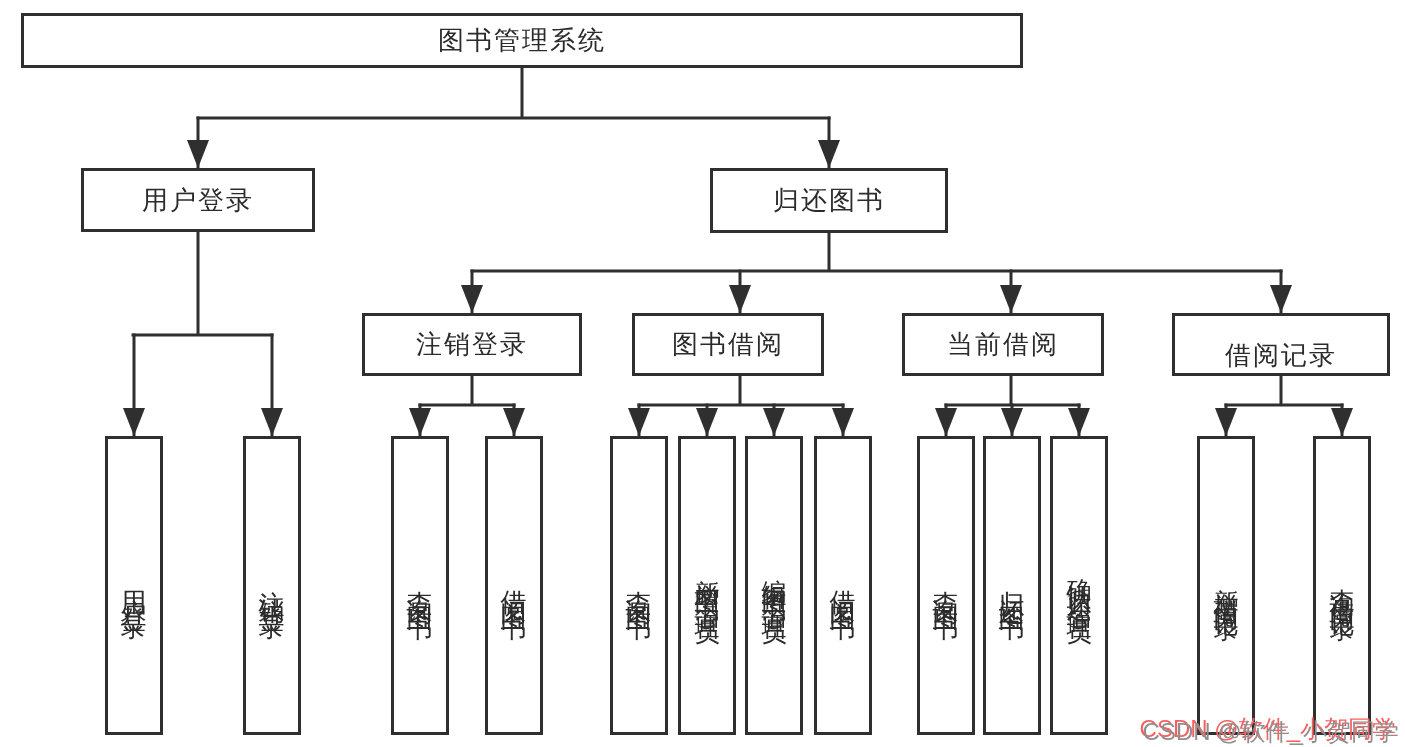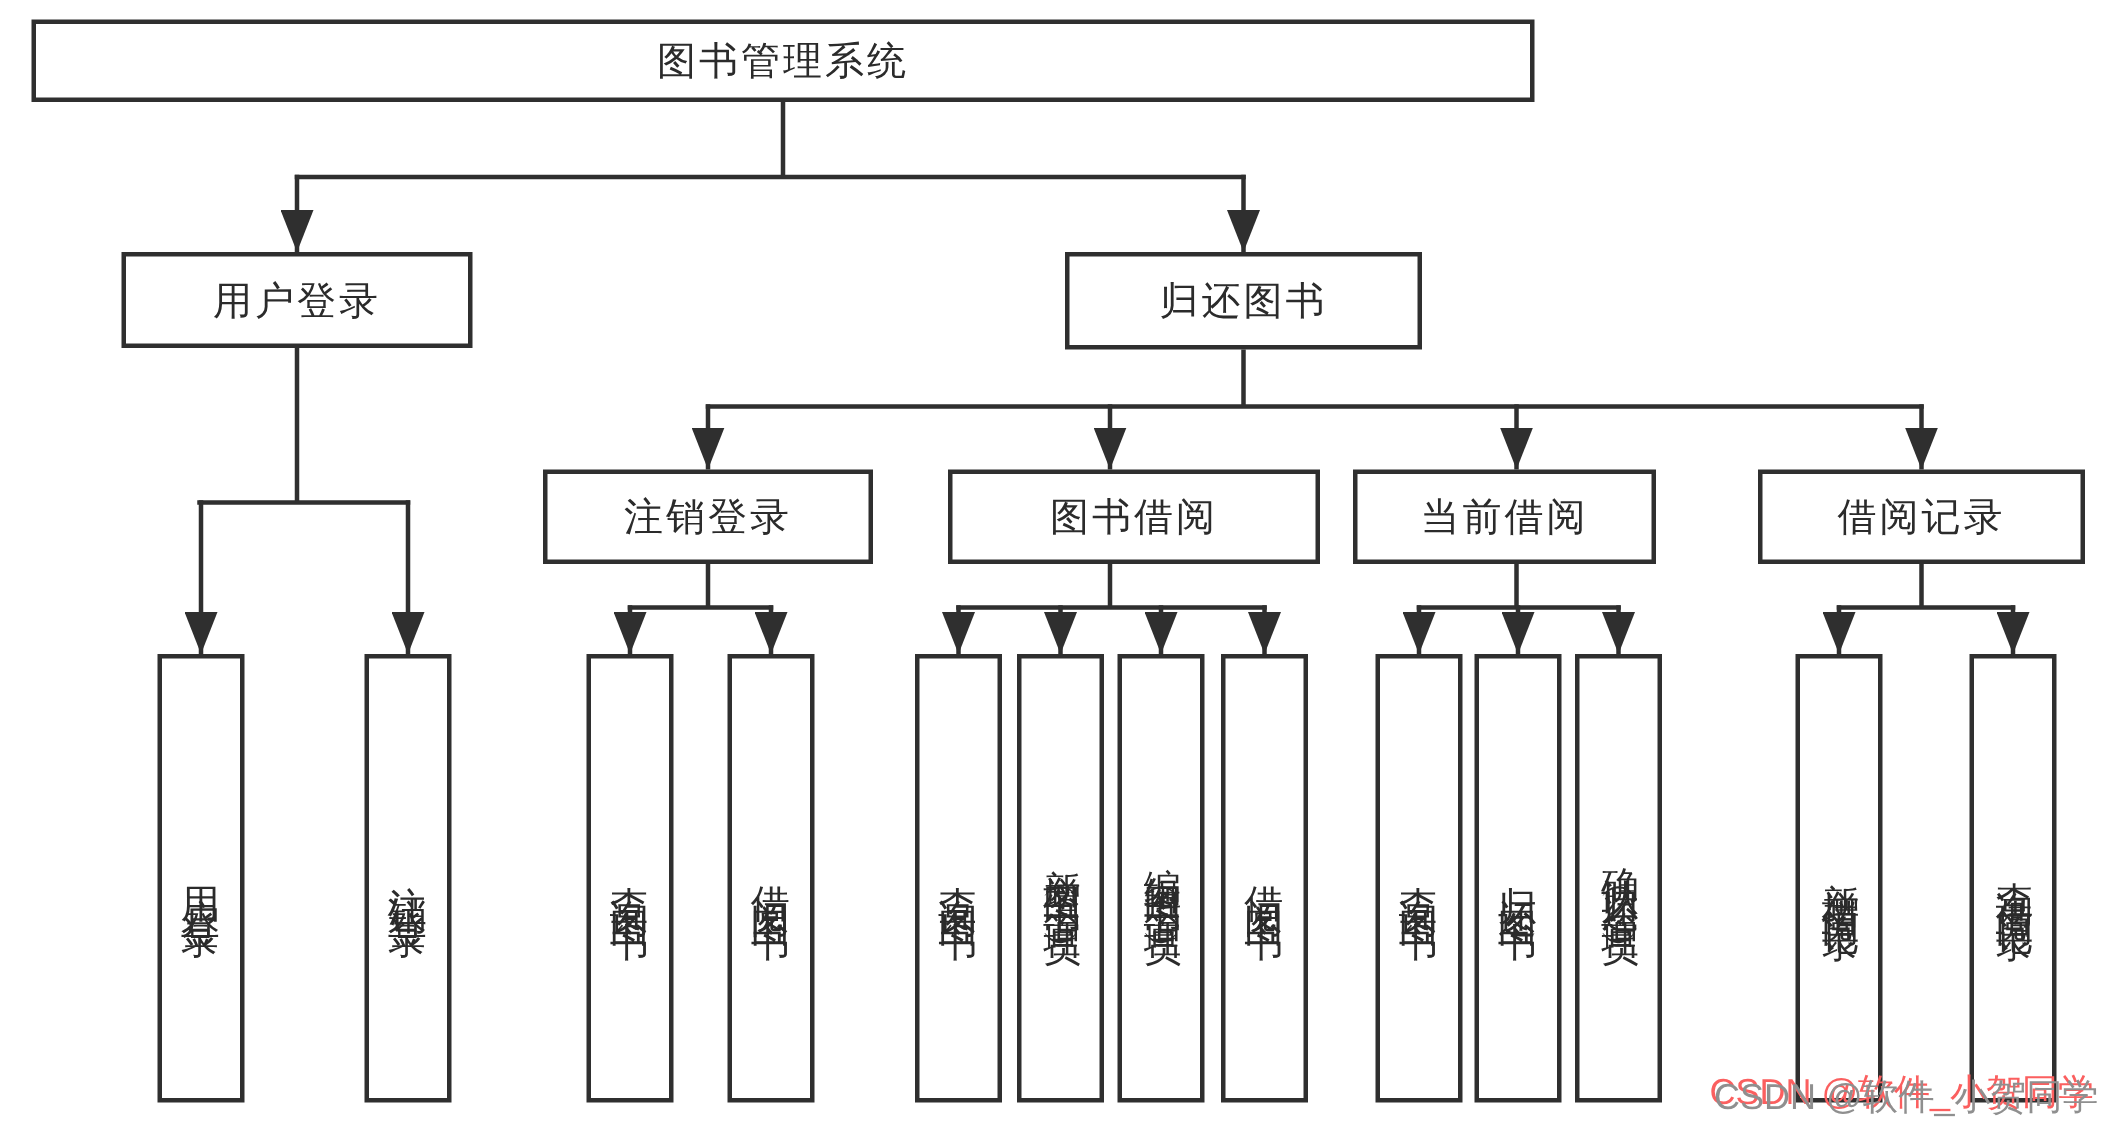--- a/index.html
+++ b/index.html
@@ -25,23 +25,23 @@
     writing-mode:vertical-rl;text-orientation:mixed;line-height:1;
     font-size:26px;letter-spacing:8px;color:var(--text,#2b2b2b);white-space:nowrap;
   }
   .vlabel.mid{font-size:25px;letter-spacing:6px;}
 
   
   #n-root{left:21px;top:13px;width:1002px;height:55px;}
   #n-user-login{left:81px;top:168px;width:234px;height:64px;}
   #n-book-mgmt{left:710px;top:168px;width:238px;height:65px;}
   #n-new-book{left:362px;top:313px;width:220px;height:63px;}
-  #n-borrowing{left:632px;top:313px;width:248px;height:63px;}
+  #n-borrowing{left:632px;top:313px;width:192px;height:63px;}
   #n-current{left:902px;top:313px;width:202px;height:63px;}
-  #n-records{left:1172px;top:313px;width:218px;height:63px;}
+  #n-records{left:1172px;top:313px;width:218px;height:63px;align-items:flex-end;}
 
   #lf-g1-0{left:105px;} #lf-g1-1{left:243px;}
   #lf-g2-0{left:391px;} #lf-g2-1{left:485px;}
   #lf-g3-0{left:610px;} #lf-g3-1{left:678px;} #lf-g3-2{left:745px;} #lf-g3-3{left:814px;}
   #lf-g4-0{left:917px;} #lf-g4-1{left:983px;} #lf-g4-2{left:1050px;}
   #lf-g5-0{left:1197px;} #lf-g5-1{left:1313px;}
 
   .watermark{position:absolute;right:6px;bottom:0;font-size:24px;line-height:1.2;}
   .watermark .wm-red{position:absolute;left:-3px;top:-3px;color:var(--watermark-red,#fb5f5f);white-space:nowrap;}
   .watermark .wm-gray{position:relative;color:var(--watermark-gray,#8f8f8f);white-space:nowrap;}

